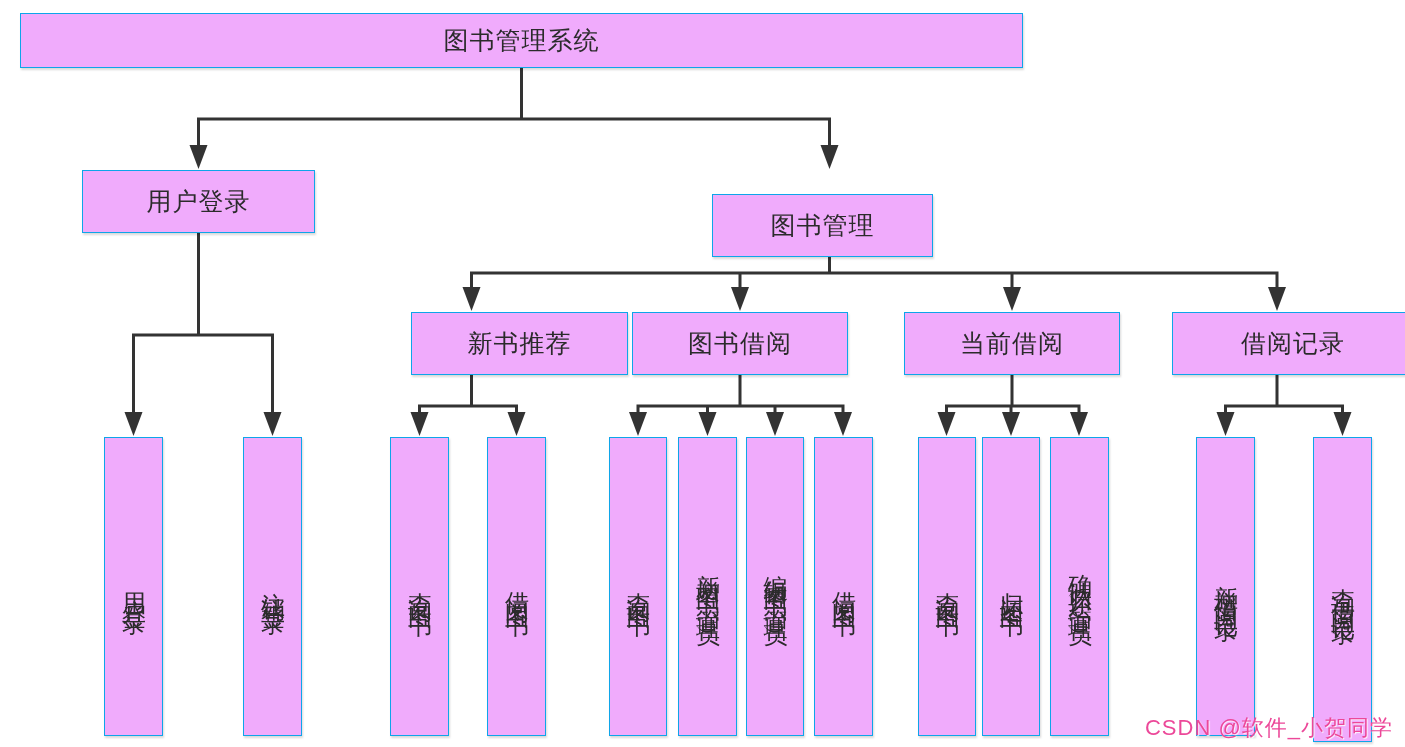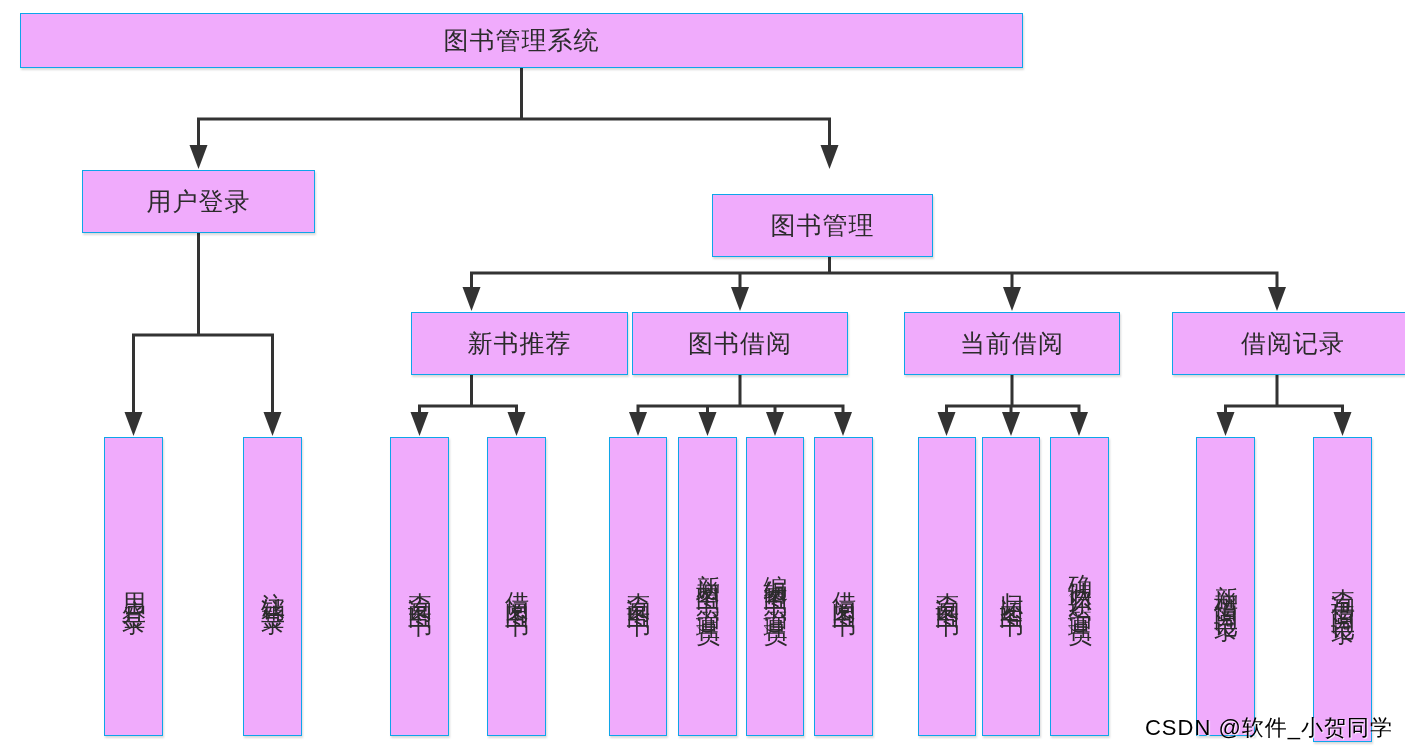--- a/index.html
+++ b/index.html
@@ -48,21 +48,21 @@
     text-orientation: mixed;
     letter-spacing: 7px;
     line-height: 1.2;
     white-space: nowrap;
   }
   .watermark {
     position: absolute;
     right: 12px;
     bottom: 4px;
     font-size: 22px;
-    color: #000000;
+    color: #ec4899;
     letter-spacing: 1px;
     text-shadow: 1px 1px 1px rgba(255,255,255,0.9);
     white-space: nowrap;
     z-index: 5;
   }
 </style>
 </head>
 <body>
 
 <div class="stage">

